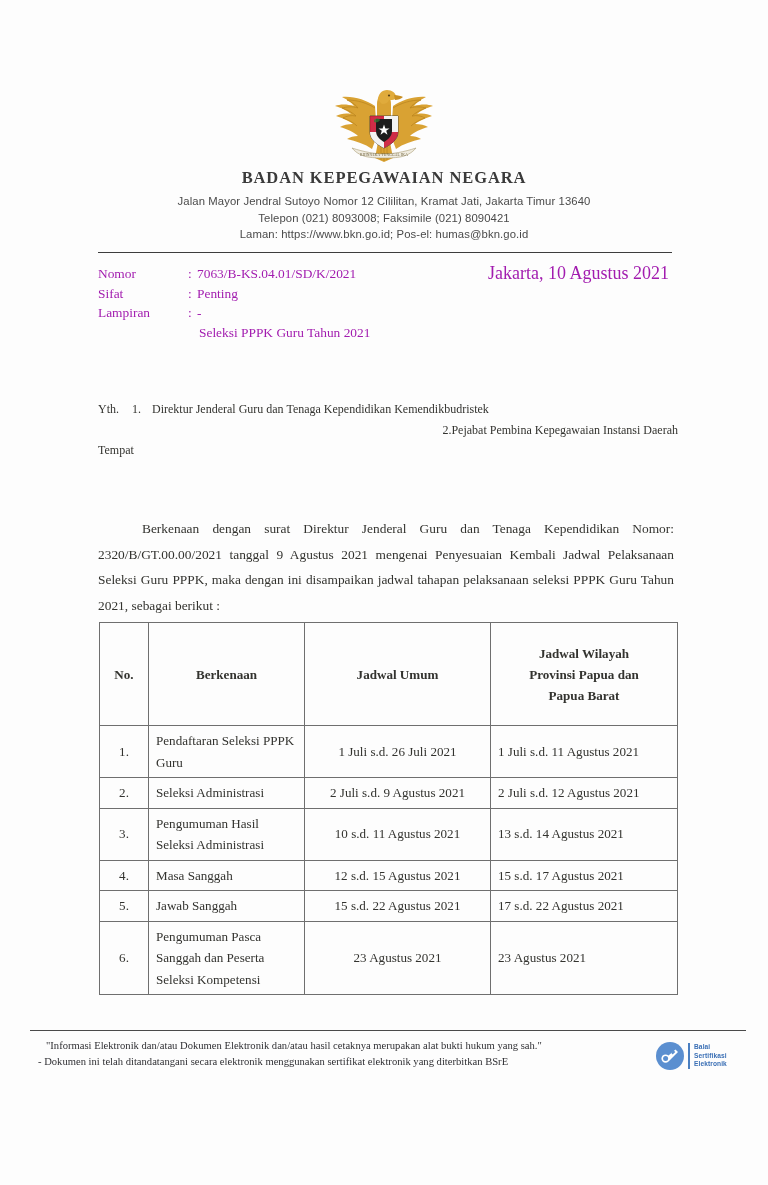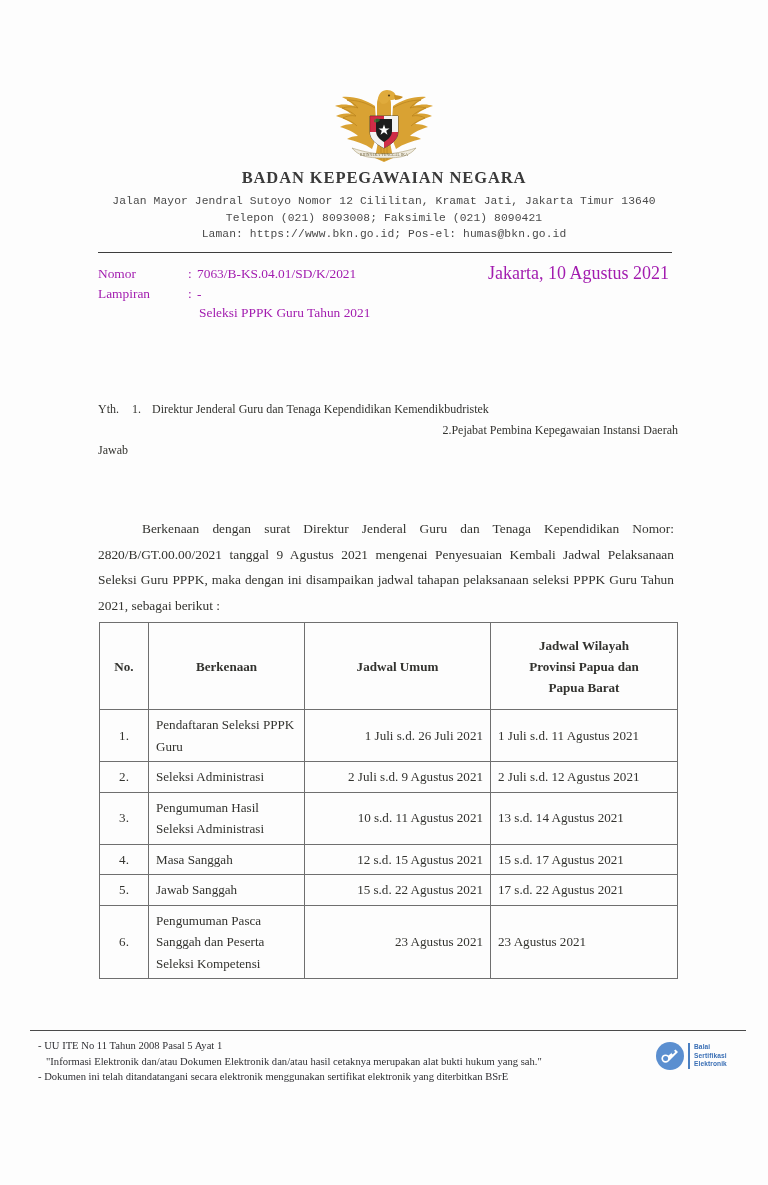--- a/index.html
+++ b/index.html
@@ -38,21 +38,21 @@
   }
   .org-name {
     font-family: "Liberation Serif", "DejaVu Serif", serif;
     font-weight: bold;
     font-size: 16.5px;
     letter-spacing: 0.9px;
     color: #3a3a3a;
     margin-bottom: 5px;
   }
   .org-line {
-    font-family: Liberation Mono, monospace;
+    font-family: Liberation Sans, sans-serif;
     font-size: 11.3px;
     color: #4a4a4a;
     line-height: 16.5px;
     letter-spacing: 0.1px;
   }
   .head-rule {
     position: absolute;
     top: 252px;
     left: 98px;
     width: 574px;
@@ -160,28 +160,28 @@
     padding: 4px 7px;
     vertical-align: middle;
     line-height: 21.5px;
   }
   table.sched thead th {
     font-weight: bold;
     text-align: center;
     font-size: 13.1px;
     line-height: 21px;
     height: 70px;
-    padding: 8px 5px;
+    padding: 16px 5px;
   }
   td.c-no {
     text-align: center;
     font-size: 13.1px;
   }
   td.c-act { text-align: left; }
-  td.c-gen { text-align: right; }
+  td.c-gen { text-align: center; }
   td.c-pap { text-align: left; }
 
   col.w-no  { width: 49px; }
   col.w-act { width: 156px; }
   col.w-gen { width: 186px; }
   col.w-pap { width: 187px; }
 
   
   .foot-rule {
     position: absolute;
@@ -278,36 +278,39 @@
   </div>
 
   <div class="head-rule"></div>
 
   <div class="meta">
     <div class="meta-row">
       <span class="meta-label">Nomor</span><span class="meta-colon">:</span><span class="meta-value">7063/B-KS.04.01/SD/K/2021</span>
       <span class="meta-place">Jakarta, 10 Agustus 2021</span>
     </div>
     <div class="meta-row">
+      <span class="meta-label">Sifat</span><span class="meta-colon">:</span><span class="meta-value">Penting</span>
+    </div>
+    <div class="meta-row">
       <span class="meta-label">Lampiran</span><span class="meta-colon">:</span><span class="meta-value">-</span>
     </div>
     <div class="meta-cont">Seleksi PPPK Guru Tahun 2021</div>
   </div>
 
   <div class="recipient">
     <div class="rcp-line">
       <span class="rcp-yth">Yth.</span><span class="rcp-num">1.</span><span>Direktur Jenderal Guru dan Tenaga Kependidikan Kemendikbudristek</span>
     </div>
     <div class="rcp-line rcp-indent">
       <span class="rcp-num">2.</span><span>Pejabat Pembina Kepegawaian Instansi Daerah</span>
     </div>
-    <div class="rcp-line">Jawab</div>
-  </div>
-
-  <div class="bodypara">Berkenaan dengan surat Direktur Jenderal Guru dan Tenaga Kependidikan Nomor: 2820/B/GT.00.00/2021 tanggal 9 Agustus 2021 mengenai Penyesuaian Kembali Jadwal Pelaksanaan Seleksi Guru PPPK, maka dengan ini disampaikan jadwal tahapan pelaksanaan seleksi PPPK Guru Tahun 2021, sebagai berikut :</div>
+    <div class="rcp-line">Tempat</div>
+  </div>
+
+  <div class="bodypara">Berkenaan dengan surat Direktur Jenderal Guru dan Tenaga Kependidikan Nomor: 2320/B/GT.00.00/2021 tanggal 9 Agustus 2021 mengenai Penyesuaian Kembali Jadwal Pelaksanaan Seleksi Guru PPPK, maka dengan ini disampaikan jadwal tahapan pelaksanaan seleksi PPPK Guru Tahun 2021, sebagai berikut :</div>
 
   <div class="tbl-wrap">
     <table class="sched">
       <colgroup>
         <col class="w-no">
           <col class="w-act">
           <col class="w-gen">
           <col class="w-pap">
       </colgroup>
       <thead>
@@ -358,21 +361,20 @@
           <td class="c-act">Pengumuman Pasca Sanggah dan Peserta Seleksi Kompetensi</td>
           <td class="c-gen">23 Agustus 2021</td>
           <td class="c-pap">23 Agustus 2021</td>
         </tr>
       </tbody>
     </table>
   </div>
 
   <div class="foot-rule"></div>
   <div class="footer">
-    <div>- UU ITE No 11 Tahun 2008 Pasal 5 Ayat 1</div>
     <div class="foot-indent">"Informasi Elektronik dan/atau Dokumen Elektronik dan/atau hasil cetaknya merupakan alat bukti hukum yang sah."</div>
     <div>- Dokumen ini telah ditandatangani secara elektronik menggunakan sertifikat elektronik yang diterbitkan BSrE</div>
   </div>
 
   <div class="bsre">
     <svg class="bsre-mark" viewBox="0 0 30 30">
       <circle cx="15" cy="15" r="14" fill="#5b8fd0"></circle>
       <path d="M20.5 8.5 L23 11 L13.5 20.5 C11.8 22.2 9.2 22.2 7.6 20.5 C6 18.9 6 16.3 7.6 14.6 C9.2 13 11.8 13 13.5 14.6 Z" fill="#ffffff"></path>
       <circle cx="10.6" cy="17.6" r="2.5" fill="#5b8fd0"></circle>
       <rect x="17.2" y="9.6" width="2.1" height="3.6" fill="#5b8fd0" transform="rotate(45 18.2 11.4)"></rect>

